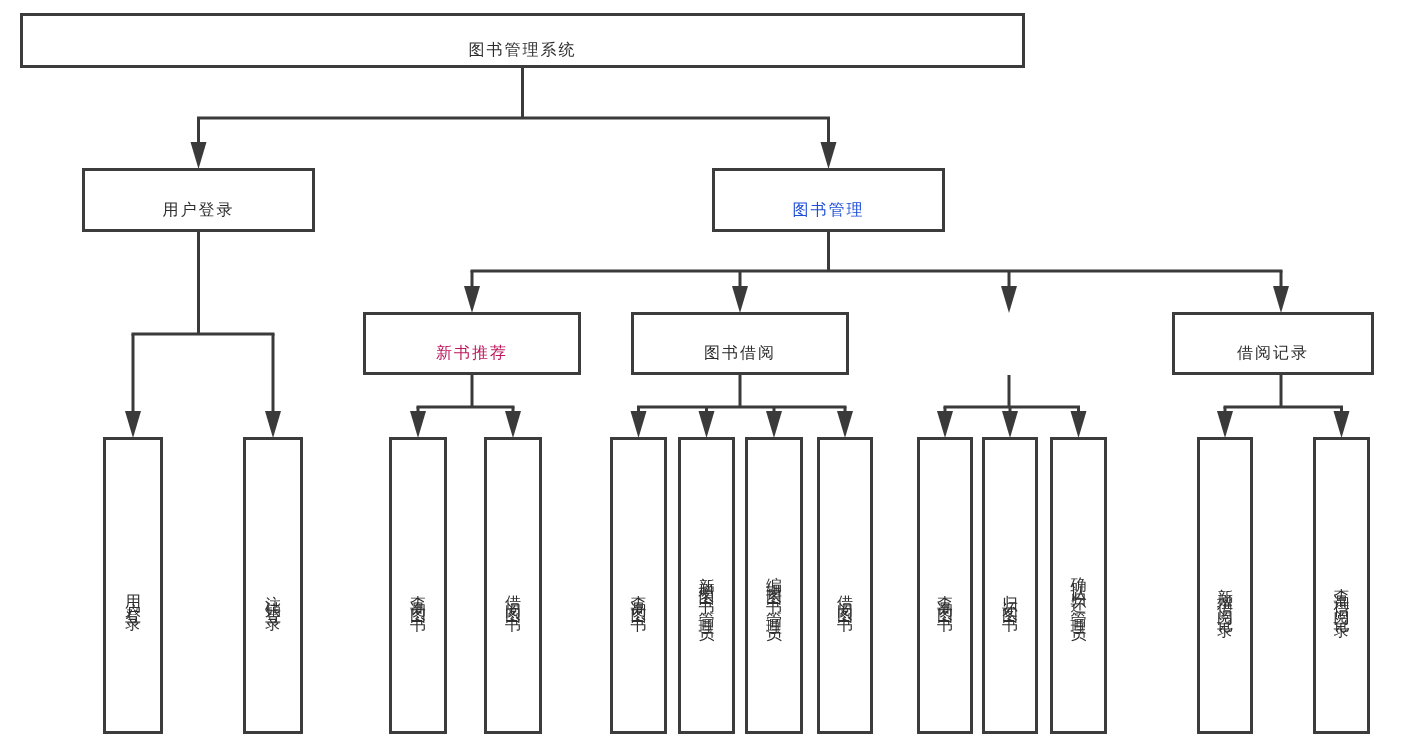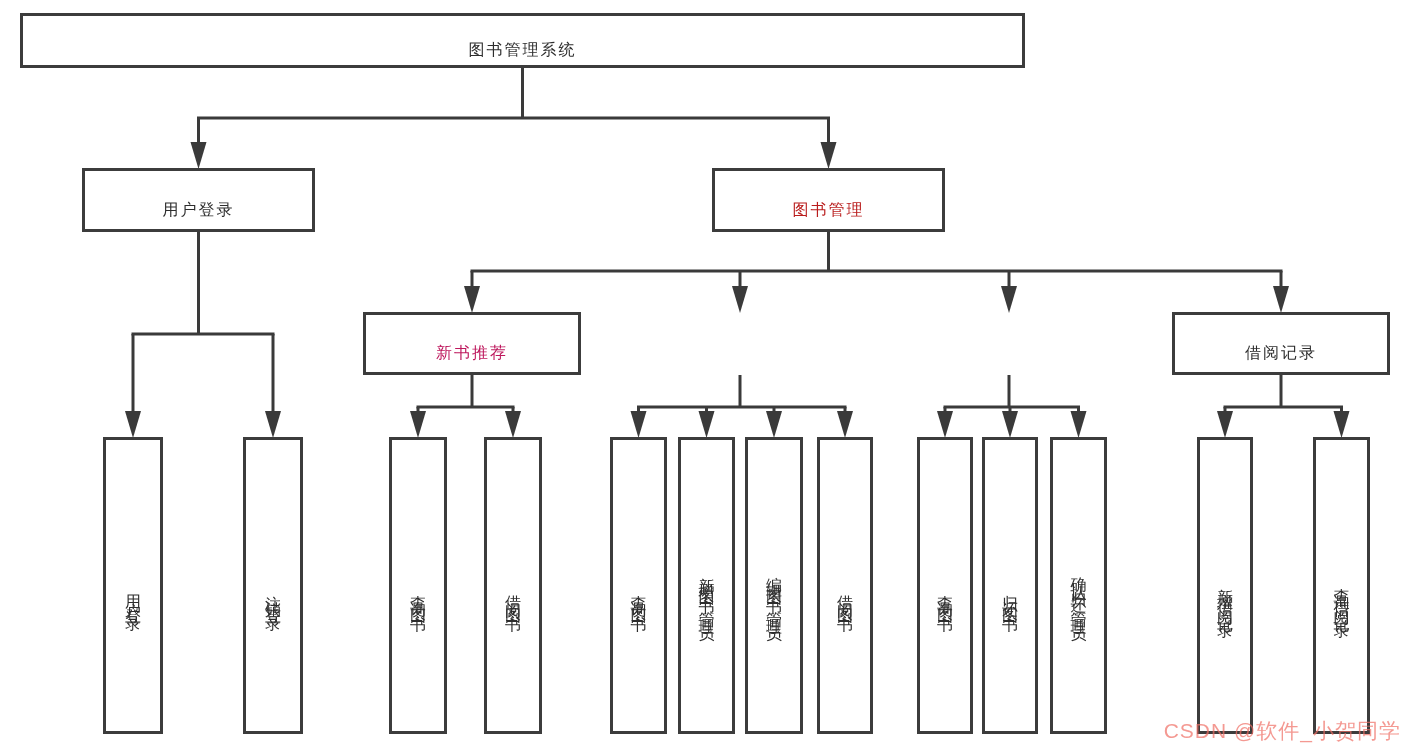--- a/index.html
+++ b/index.html
@@ -106,34 +106,36 @@
       <polygon points="1002,411 1018,411 1010,438" fill="#3a3a3a"></polygon>
       <line x1="1078.5" y1="407" x2="1078.5" y2="415" stroke="#3a3a3a" stroke-width="3"></line>
       <polygon points="1070.5,411 1086.5,411 1078.5,438" fill="#3a3a3a"></polygon>
       <line x1="1281" y1="375" x2="1281" y2="407" stroke="#3a3a3a" stroke-width="3"></line>
       <line x1="1223.5" y1="407" x2="1343" y2="407" stroke="#3a3a3a" stroke-width="3"></line>
       <line x1="1225" y1="407" x2="1225" y2="415" stroke="#3a3a3a" stroke-width="3"></line>
       <polygon points="1217,411 1233,411 1225,438" fill="#3a3a3a"></polygon>
       <line x1="1341.5" y1="407" x2="1341.5" y2="415" stroke="#3a3a3a" stroke-width="3"></line>
       <polygon points="1333.5,411 1349.5,411 1341.5,438" fill="#3a3a3a"></polygon>
     </svg>
-  <div id="watermark" style="color: rgba(240, 110, 100, 0.7);">CSDN @软件_小贺同学</div>
 <div class="node horiz" style="left: 20px; top: 13px; width: 1005px; height: 55px; border-color: rgb(60, 60, 60);">
       <span class="label" style="color: rgb(45, 45, 45);">图书管理系统</span>
     </div>
     <div class="node horiz" style="left: 82px; top: 168px; width: 233px; height: 64px; border-color: rgb(60, 60, 60);">
       <span class="label" style="color: rgb(45, 45, 45);">用户登录</span>
     </div>
     <div class="node horiz" style="left: 712px; top: 168px; width: 233px; height: 64px; border-color: rgb(60, 60, 60);">
-      <span class="label" style="color: #b91c1c;">图书管理</span>
+      <span class="label" style="color: #1d4ed8;">图书管理</span>
     </div>
     <div class="node horiz" style="left: 363px; top: 312px; width: 218px; height: 63px; border-color: rgb(60, 60, 60);">
       <span class="label" style="color: #be185d;">新书推荐</span>
     </div>
-    <div class="node horiz" style="left: 1172px; top: 312px; width: 218px; height: 63px; border-color: rgb(60, 60, 60);">
+    <div class="node horiz" style="left: 631px; top: 312px; width: 218px; height: 63px; border-color: rgb(60, 60, 60);">
+      <span class="label" style="color: rgb(45, 45, 45);">图书借阅</span>
+    </div>
+    <div class="node horiz" style="left: 1172px; top: 312px; width: 202px; height: 63px; border-color: rgb(60, 60, 60);">
       <span class="label" style="color: rgb(45, 45, 45);">借阅记录</span>
     </div>
     <div class="node vert" style="left: 103px; top: 437px; width: 60px; height: 297px; border-color: rgb(60, 60, 60);">
       <span class="label" style="color: rgb(45, 45, 45);">用户登录</span>
     </div>
     <div class="node vert" style="left: 243px; top: 437px; width: 60px; height: 297px; border-color: rgb(60, 60, 60);">
       <span class="label" style="color: rgb(45, 45, 45);">注销登录</span>
     </div>
     <div class="node vert" style="left: 389px; top: 437px; width: 58px; height: 297px; border-color: rgb(60, 60, 60);">
       <span class="label" style="color: rgb(45, 45, 45);">查询图书</span>

